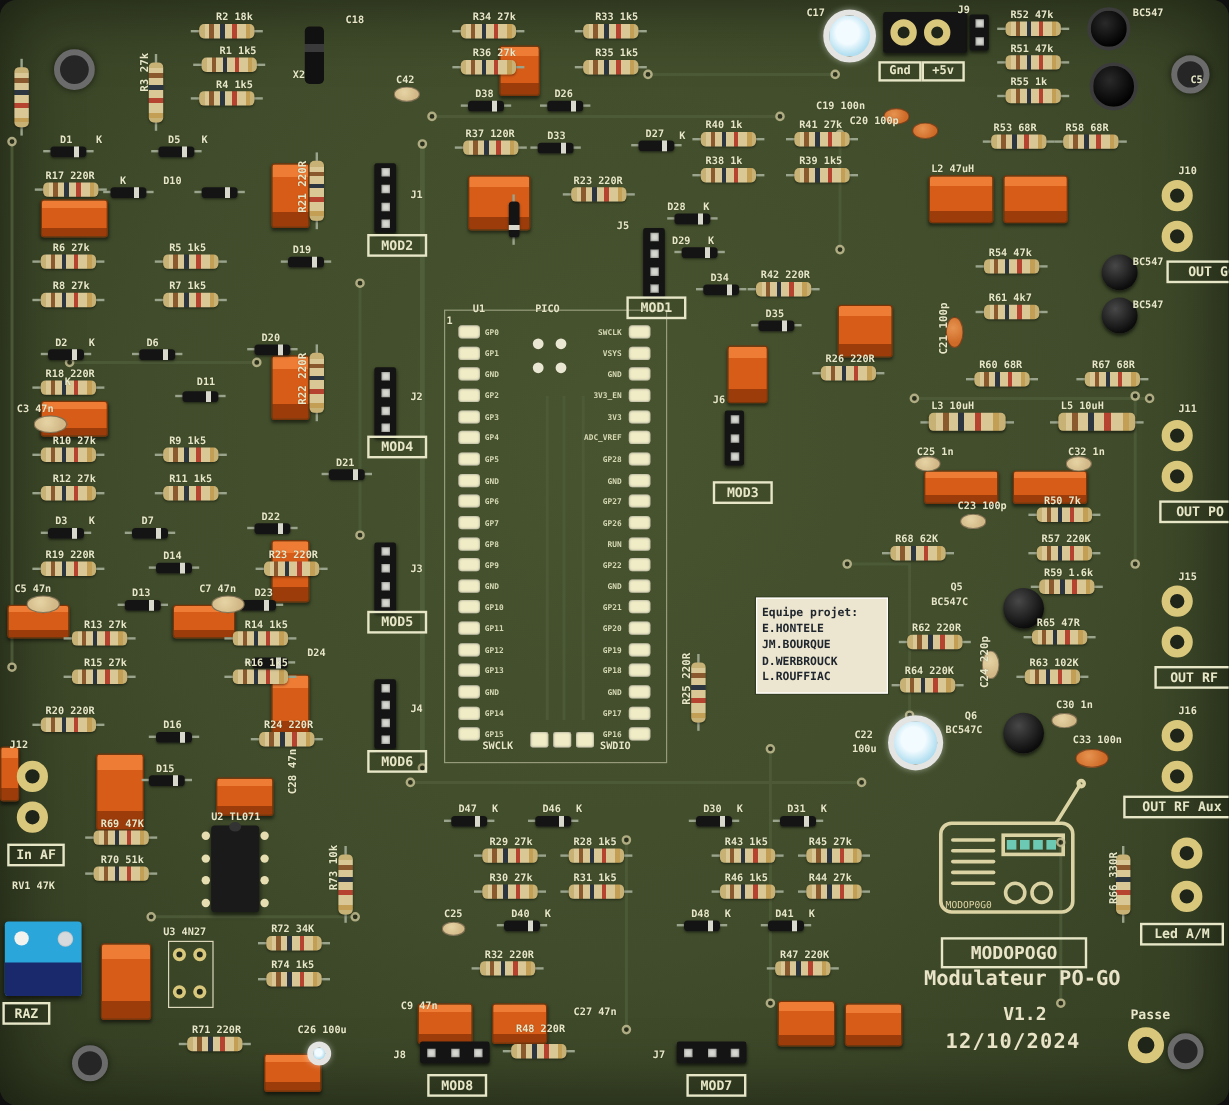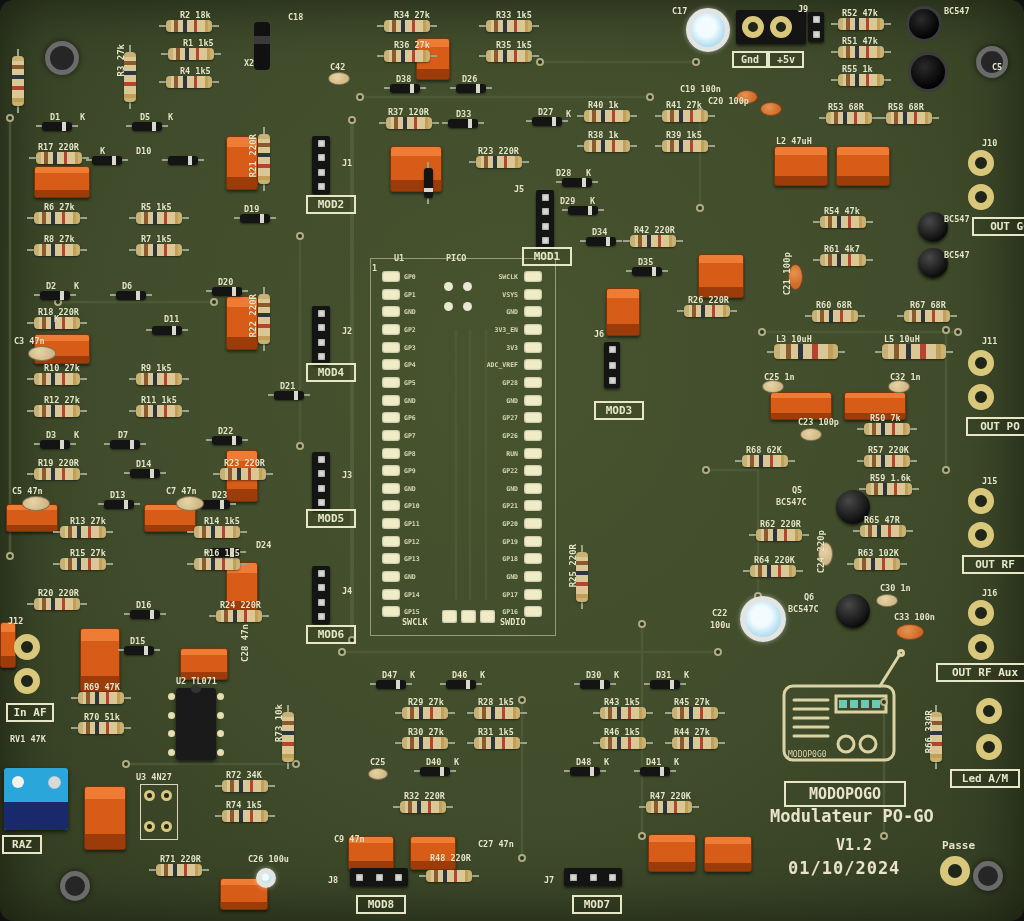--- a/index.html
+++ b/index.html
@@ -49,20 +49,27 @@
       <path d="M58,302 H214"></path>
       <path d="M522,700 V858"></path>
       <path d="M10,118 V556"></path>
       <path d="M946,330 V470"></path>
     </g>
     <g stroke="#55643e" stroke-width="4" fill="none" opacity="0.7">
       <path d="M352,120 V640"></path>
     </g>
   </svg>
 
+  <div id="project-box">
+    <div>Equipe projet:</div>
+    <div>E.HONTELE</div>
+    <div>JM.BOURQUE</div>
+    <div>D.WERBROUCK</div>
+    <div>L.ROUFFIAC</div>
+  </div>
 
   <svg id="radio-icon" width="134" height="132" viewBox="0 0 134 132">
     <g stroke="#dcd3a4" stroke-width="3" fill="none" stroke-linecap="round">
       <line x1="104" y1="40" x2="124" y2="8"></line>
       <circle cx="125" cy="7" r="2.5"></circle>
       <rect x="8" y="40" width="110" height="74" rx="9"></rect>
       <line x1="18" y1="54" x2="52" y2="54"></line>
       <line x1="18" y1="63" x2="52" y2="63"></line>
       <line x1="18" y1="72" x2="52" y2="72"></line>
       <line x1="18" y1="81" x2="52" y2="81"></line>
@@ -76,21 +83,21 @@
         <rect x="74" y="54" width="8" height="8"></rect>
       <rect x="85" y="54" width="8" height="8"></rect>
         <rect x="96" y="54" width="8" height="8"></rect>
     </g>
     <text x="12" y="111" font-size="8" fill="#dcd3a4" font-family="DejaVu Sans Mono, monospace">MODOP0G0</text>
   </svg>
 
   <div id="title-box" class="statlbl">MODOPOGO</div>
   <div id="subtitle" class="statlbl">Modulateur PO-GO</div>
   <div id="version" class="statlbl">V1.2</div>
-  <div id="date" class="statlbl">01/10/2024</div>
+  <div id="date" class="statlbl">12/10/2024</div>
 
 <div style="position: absolute; left: 356px; top: 93px; width: 8px; height: 8px; border-radius: 50%; border: 2px solid rgb(195, 189, 146); background: rgb(38, 43, 25); box-sizing: border-box; opacity: 0.85;"></div>
     <div style="position: absolute; left: 646px; top: 93px; width: 8px; height: 8px; border-radius: 50%; border: 2px solid rgb(195, 189, 146); background: rgb(38, 43, 25); box-sizing: border-box; opacity: 0.85;"></div>
     <div style="position: absolute; left: 338px; top: 648px; width: 8px; height: 8px; border-radius: 50%; border: 2px solid rgb(195, 189, 146); background: rgb(38, 43, 25); box-sizing: border-box; opacity: 0.85;"></div>
     <div style="position: absolute; left: 714px; top: 648px; width: 8px; height: 8px; border-radius: 50%; border: 2px solid rgb(195, 189, 146); background: rgb(38, 43, 25); box-sizing: border-box; opacity: 0.85;"></div>
     <div style="position: absolute; left: 696px; top: 108px; width: 8px; height: 8px; border-radius: 50%; border: 2px solid rgb(195, 189, 146); background: rgb(38, 43, 25); box-sizing: border-box; opacity: 0.85;"></div>
     <div style="position: absolute; left: 696px; top: 204px; width: 8px; height: 8px; border-radius: 50%; border: 2px solid rgb(195, 189, 146); background: rgb(38, 43, 25); box-sizing: border-box; opacity: 0.85;"></div>
     <div style="position: absolute; left: 758px; top: 328px; width: 8px; height: 8px; border-radius: 50%; border: 2px solid rgb(195, 189, 146); background: rgb(38, 43, 25); box-sizing: border-box; opacity: 0.85;"></div>
     <div style="position: absolute; left: 954px; top: 328px; width: 8px; height: 8px; border-radius: 50%; border: 2px solid rgb(195, 189, 146); background: rgb(38, 43, 25); box-sizing: border-box; opacity: 0.85;"></div>
     <div style="position: absolute; left: 702px; top: 466px; width: 8px; height: 8px; border-radius: 50%; border: 2px solid rgb(195, 189, 146); background: rgb(38, 43, 25); box-sizing: border-box; opacity: 0.85;"></div>

